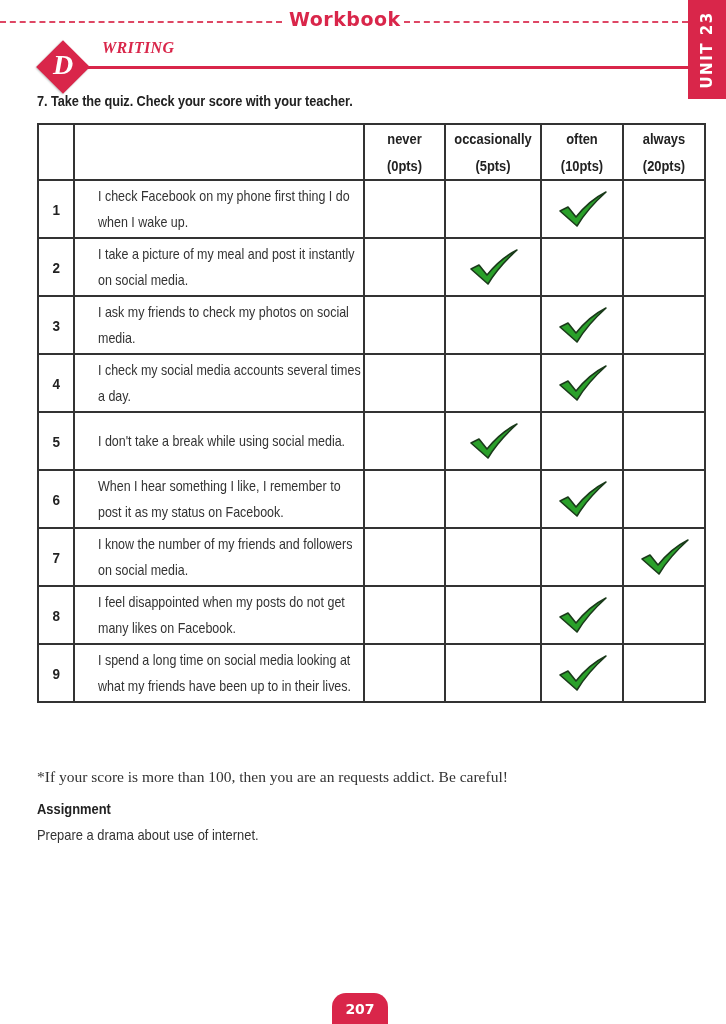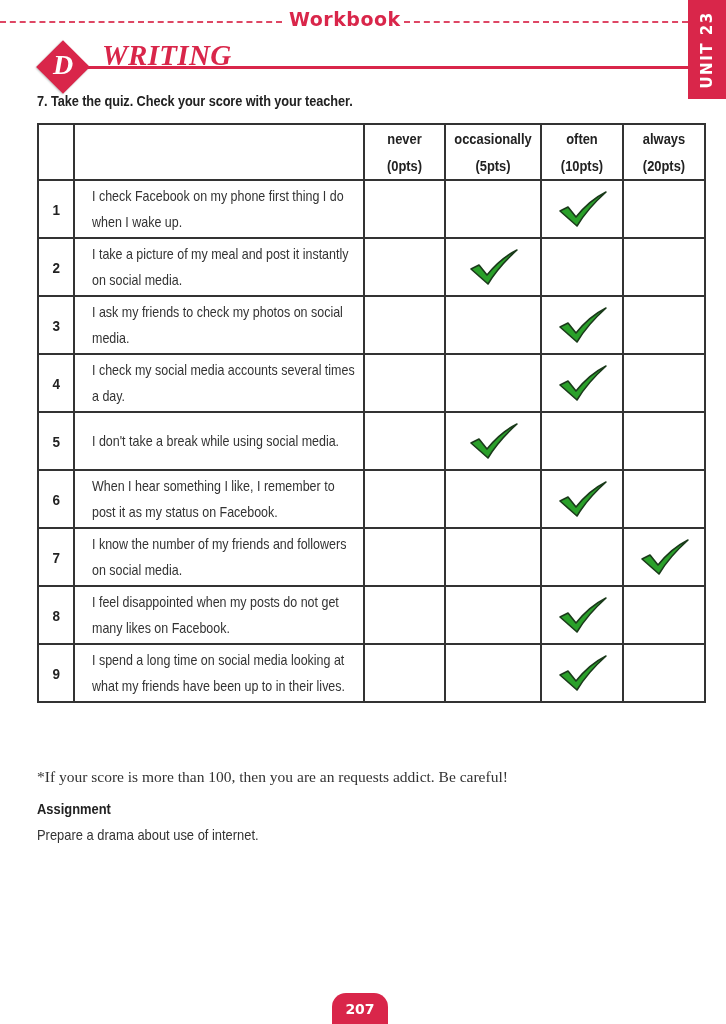--- a/index.html
+++ b/index.html
@@ -15,34 +15,34 @@
     .unit-tab { position: absolute; left: 688px; top: 0; width: 38px; height: 99px; background: #d9264a; }
     .unit-tab span { position: absolute; left: 50%; top: 50%; transform: translate(-50%,-50%) rotate(-90deg);
       white-space: nowrap; color: #fff; font-family: "DejaVu Sans", sans-serif; font-weight: bold; font-size: 15px; letter-spacing: 1.5px; }
 
     .section-line { position: absolute; left: 78px; top: 66px; width: 610px; height: 3px; background: #d9264a; }
     .section-diamond { position: absolute; left: 44px; top: 48px; width: 38px; height: 38px; background: #d9264a;
       transform: rotate(45deg); box-shadow: 0 1px 2px rgba(0,0,0,.25); }
     .section-letter { position: absolute; left: 40px; top: 49px; width: 46px; text-align: center;
       font-family: "Liberation Serif", serif; font-style: italic; font-weight: bold; font-size: 28px; color: #fff; }
     .section-title { position: absolute; left: 102px; top: 39px; font-family: "Liberation Serif", serif;
-      font-style: italic; font-weight: bold; font-size: 29px; color: #d9264a; letter-spacing: .3px; }
+      font-style: italic; font-weight: bold; font-size: 16px; color: #d9264a; letter-spacing: .3px; }
 
     .instruction { position: absolute; left: 37px; top: 93px; font-weight: bold; font-size: 14.5px; color: #222;
       transform: scaleX(.88); transform-origin: left; letter-spacing: -.1px; }
 
     
     .quiz-table { position: absolute; left: 37px; top: 123px; width: 667px; border-collapse: collapse; table-layout: fixed; }
     .quiz-table td, .quiz-table th { border: 2px solid #333; }
     .quiz-table th { height: 48px; font-weight: bold; font-size: 15px; color: #222; text-align: center; vertical-align: middle; line-height: 27px; }
     .quiz-table th .h { display: block; transform: scaleX(.86); }
     .quiz-table td { height: 58px; vertical-align: middle; }
     .num { text-align: center; font-weight: bold; font-size: 15px; }
     .num span { display: inline-block; transform: scaleX(.9); }
-    .stmt { padding-left: 17px; font-size: 14.5px; color: #333; line-height: 26px; }
+    .stmt { padding-left: 23px; font-size: 14.5px; color: #333; line-height: 26px; }
     .stmt span { display: block; transform: scaleX(.86); transform-origin: left; white-space: nowrap; }
     .chk { position: relative; }
     .chk svg { position: absolute; left: 50%; top: 50%; width: 56px; height: 40px; transform: translate(-50%,-50%); }
 
     .footnote { position: absolute; left: 37px; top: 768px; font-family: "Liberation Serif", serif; font-size: 15.5px; color: #333; }
     .assign-head { position: absolute; left: 37px; top: 800px; font-weight: bold; font-size: 15px; color: #222;
       transform: scaleX(.86); transform-origin: left; }
     .assign-text { position: absolute; left: 37px; top: 826px; font-size: 15px; color: #333;
       transform: scaleX(.86); transform-origin: left; }
 

